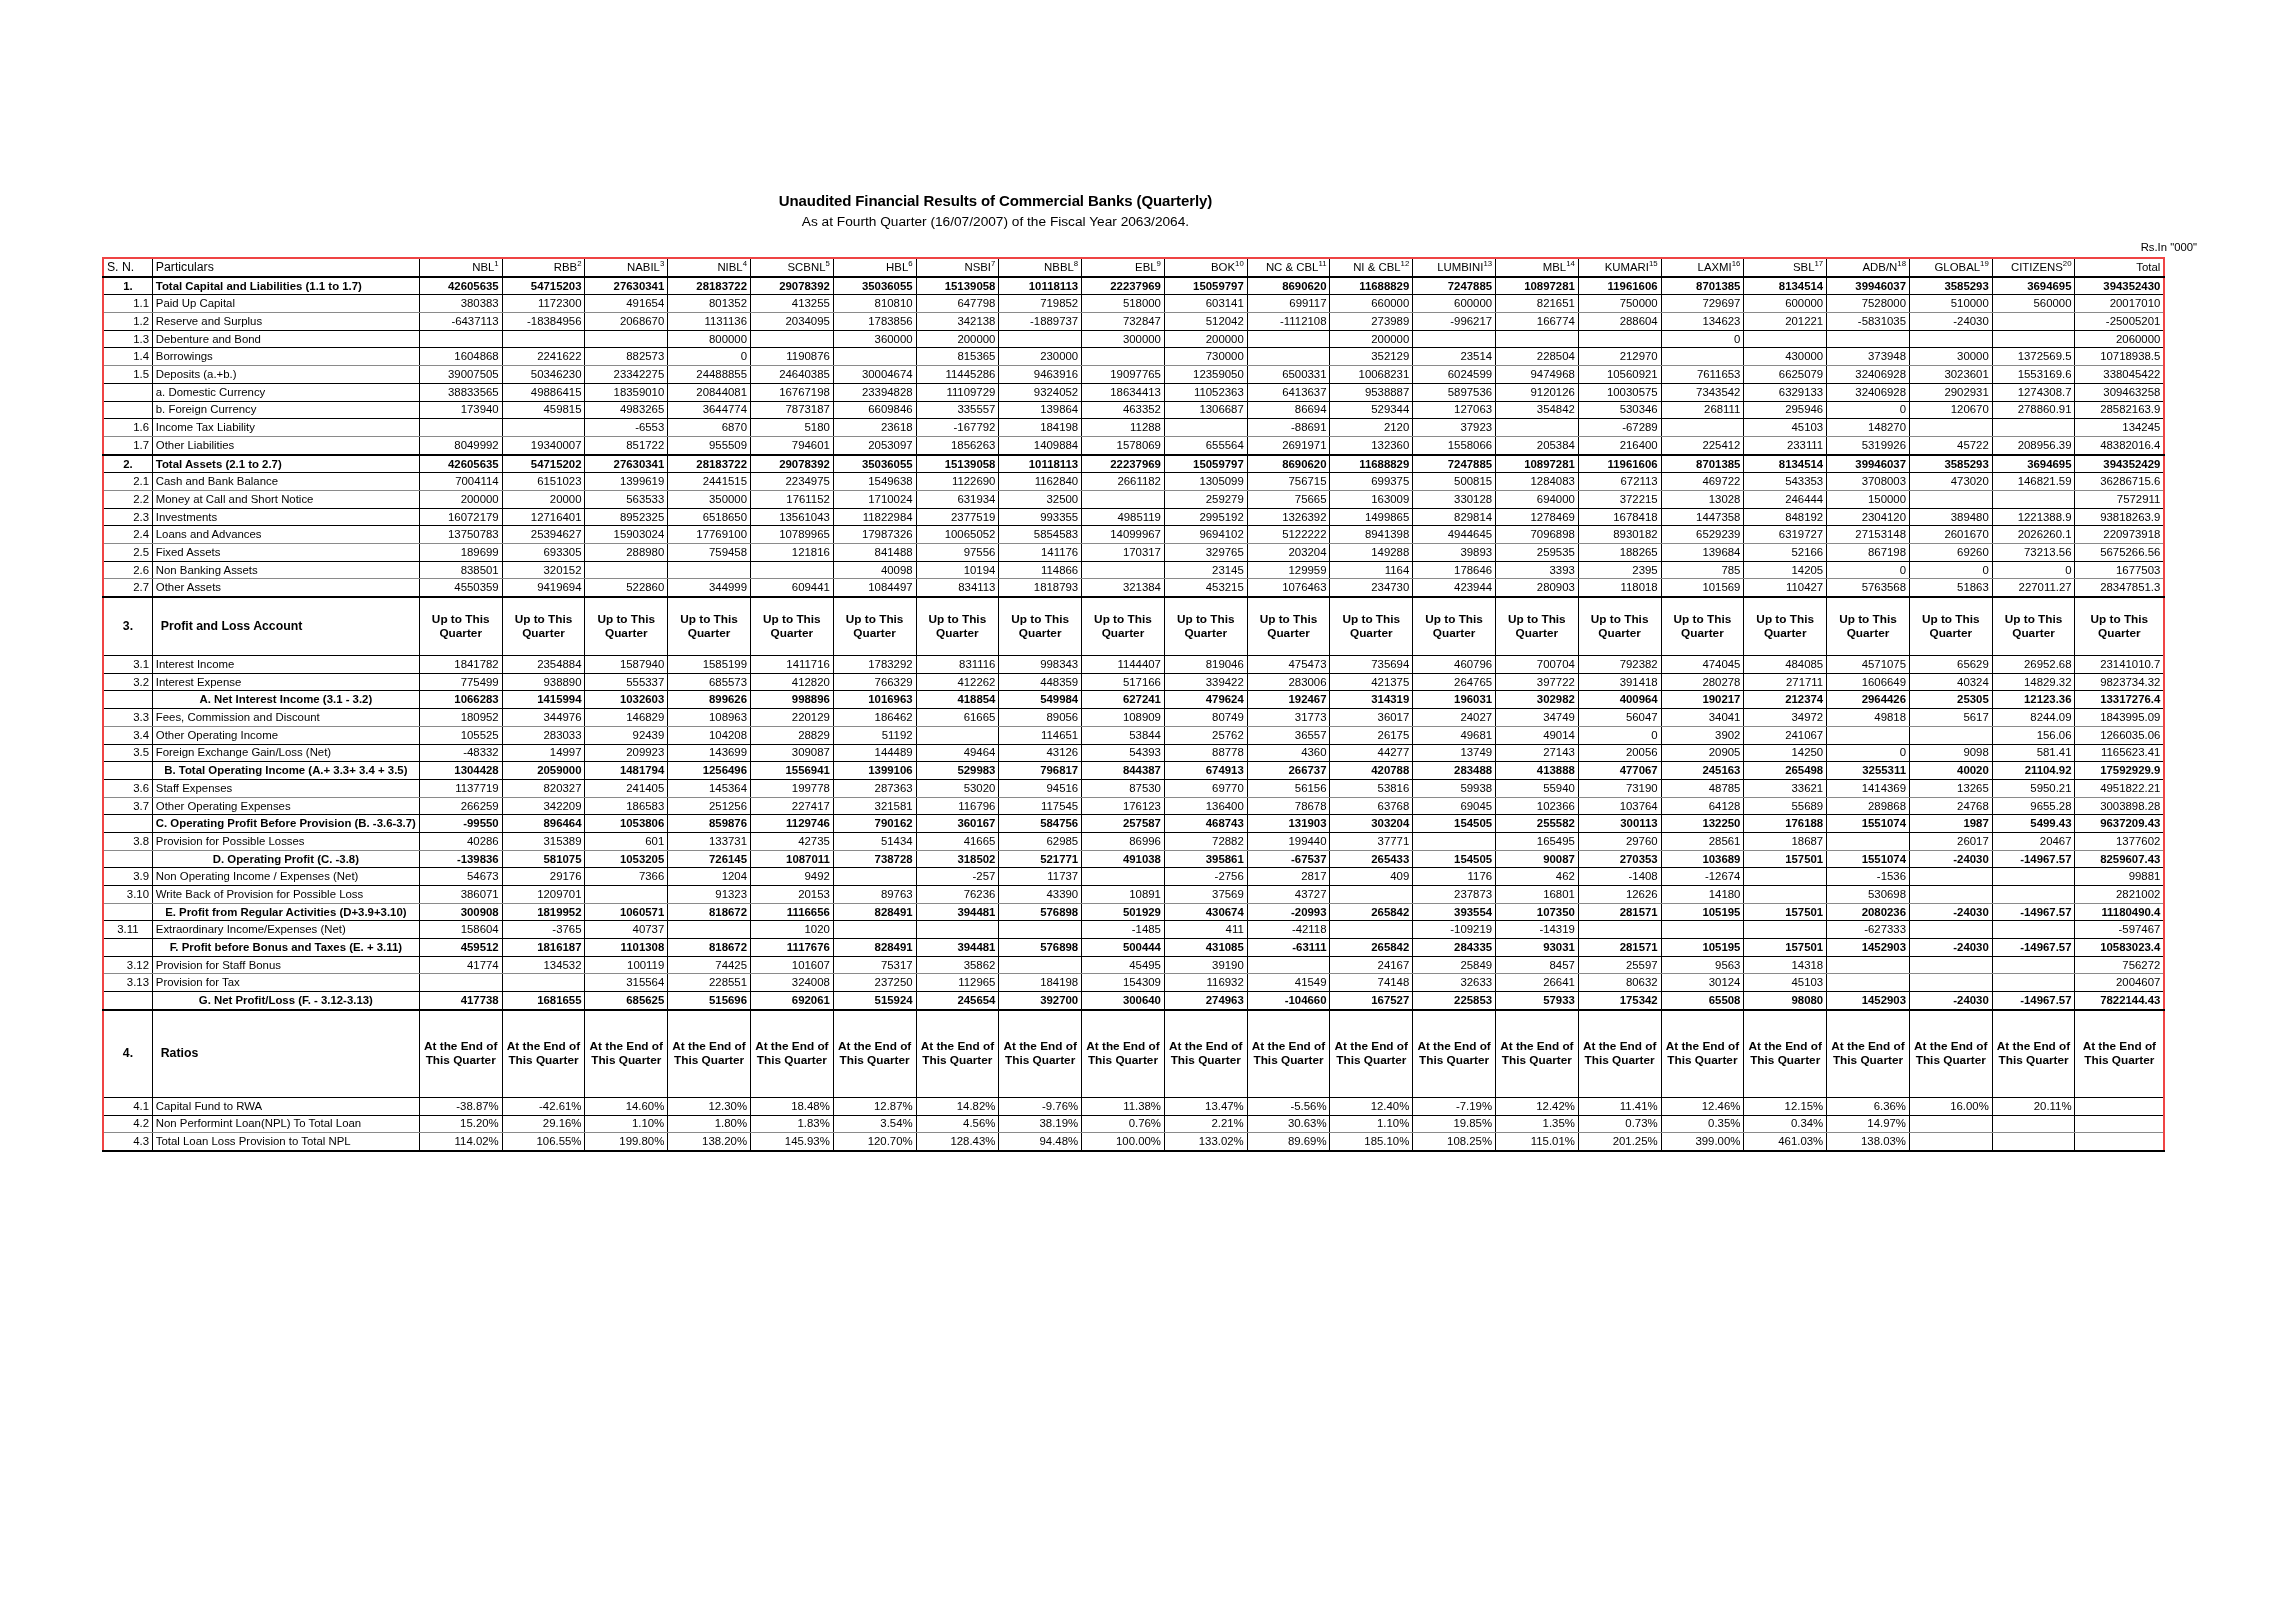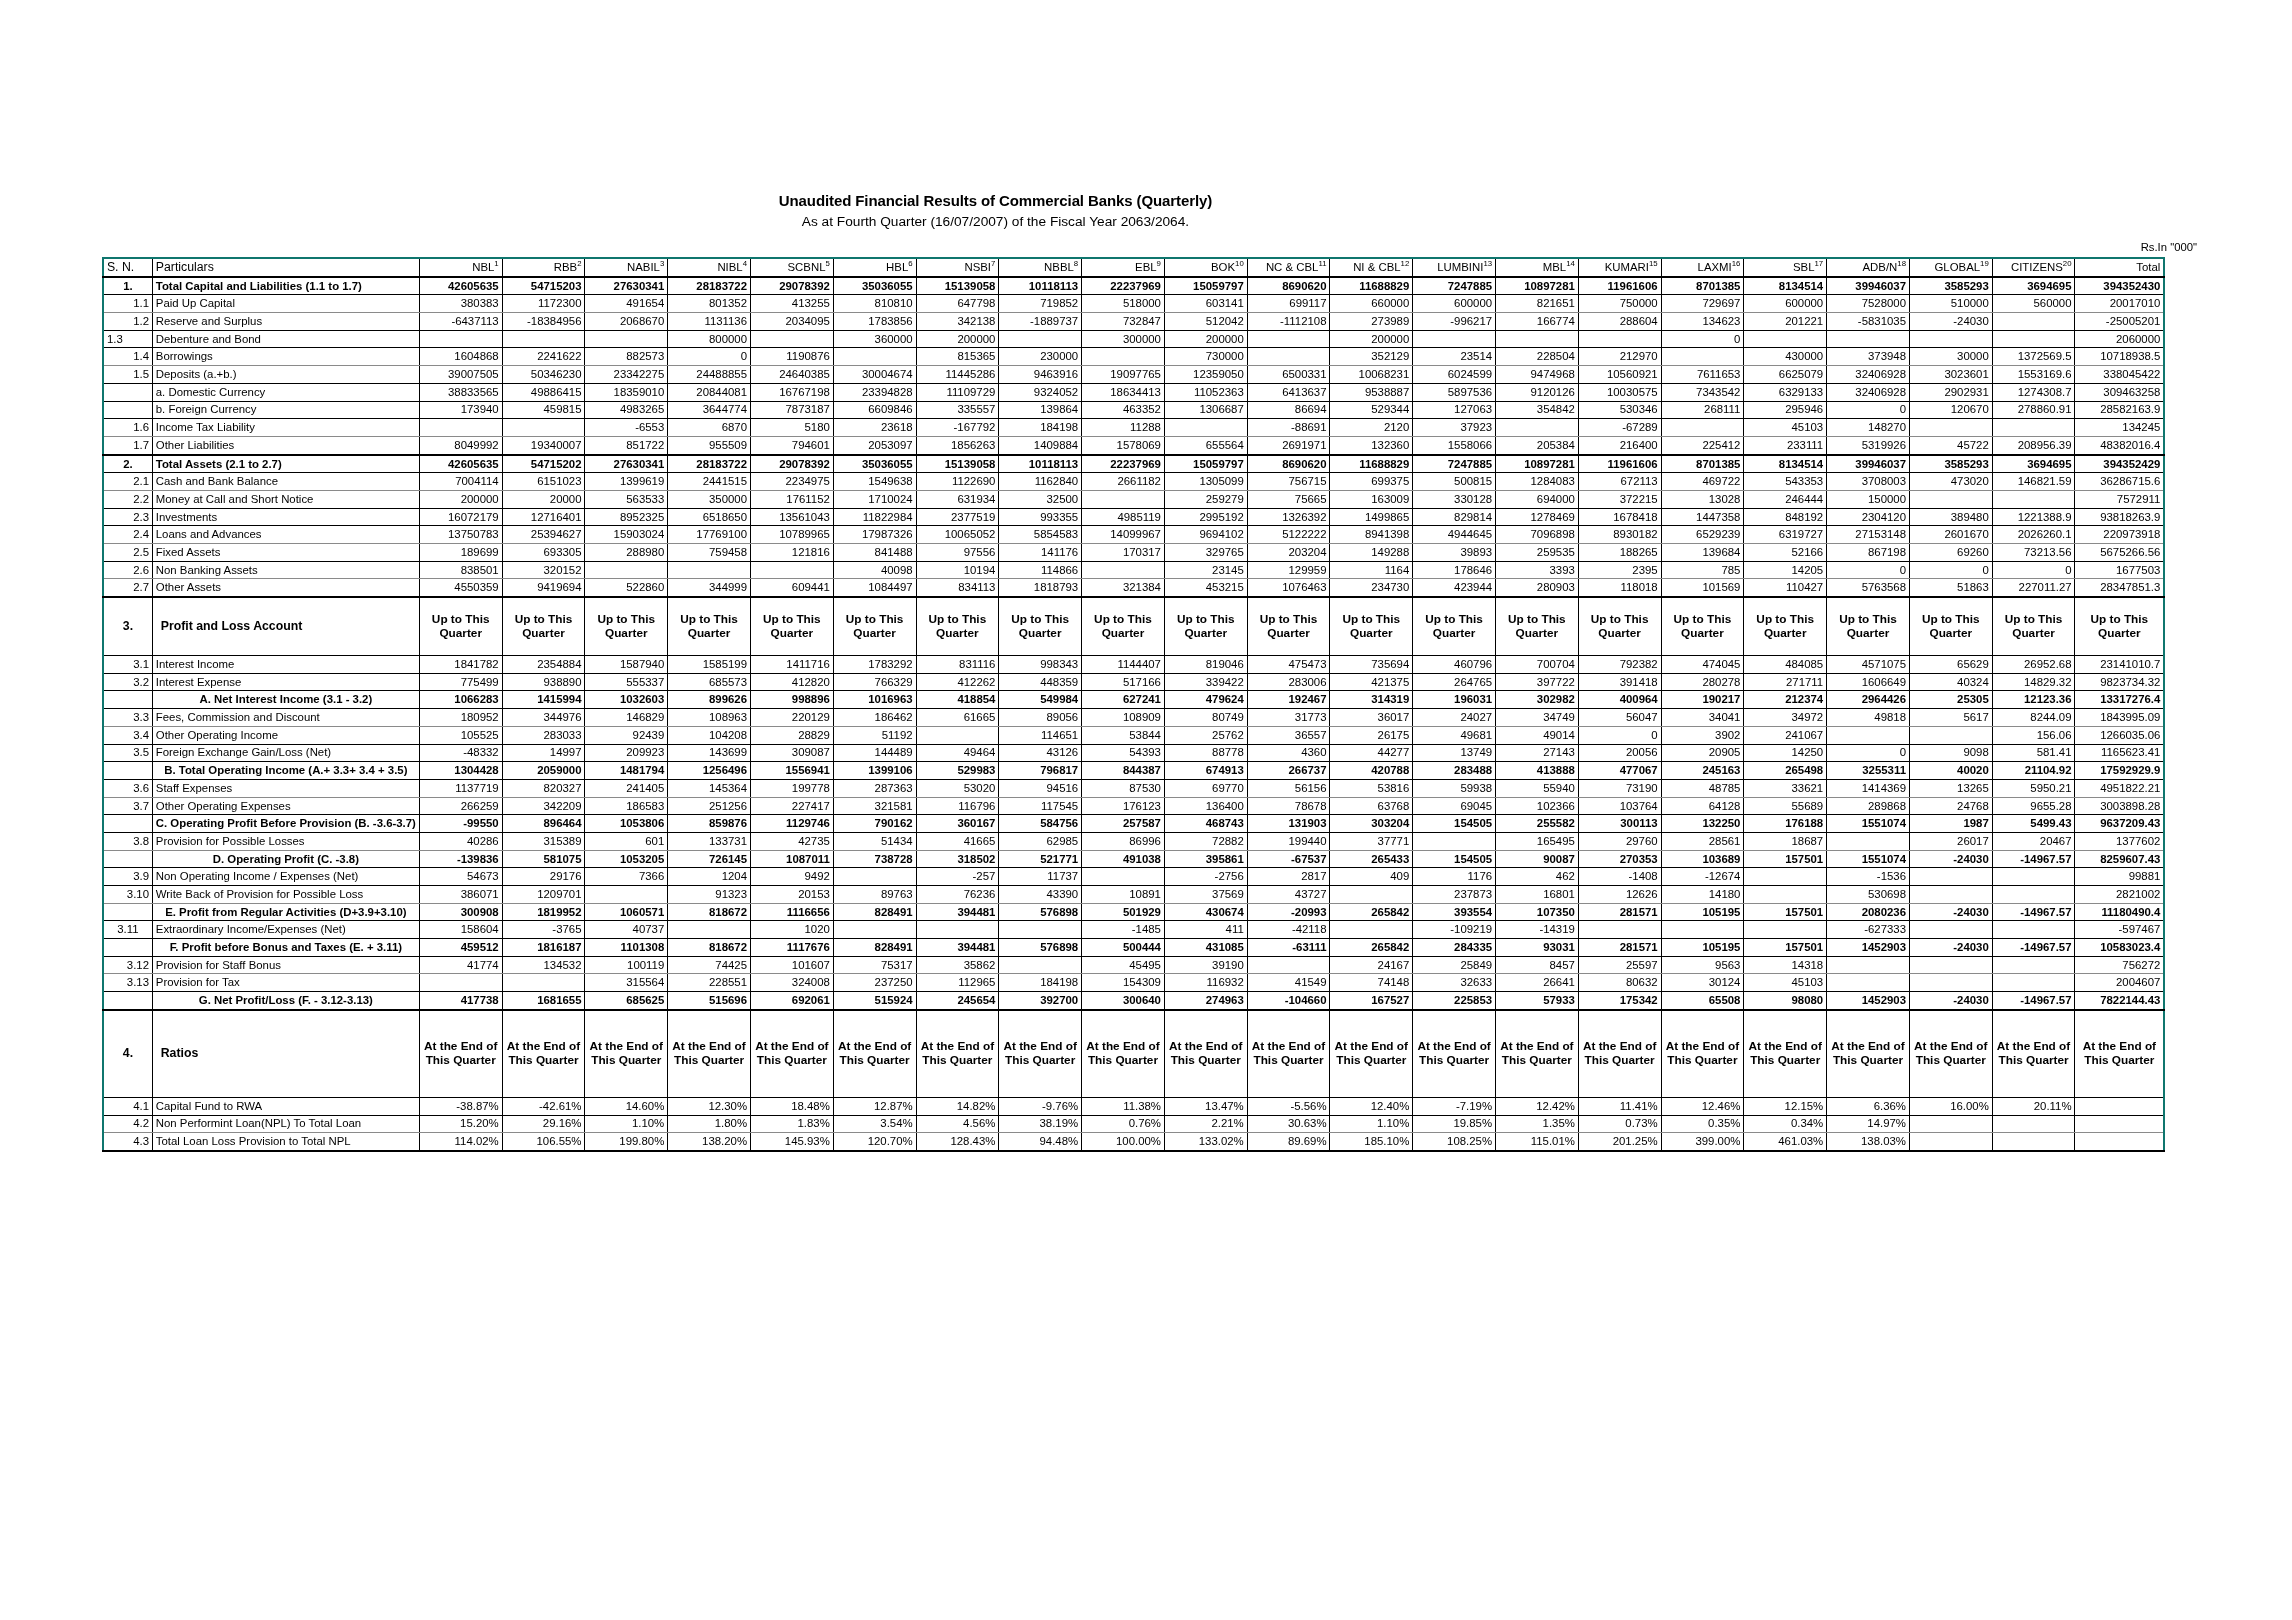--- a/index.html
+++ b/index.html
@@ -62,21 +62,21 @@
     padding: 0px 2.9px;
     vertical-align: middle;
     overflow: hidden;
     white-space: nowrap;
     font-weight: normal;
     height: 16.7px;
     line-height: 14.7px;
   }
   
   table.fin {
-    border: 2px solid #0f766e;
+    border: 2px solid #ef4444;
   }
   .col-sn     { width: 33px;  text-align: center; }
   .col-part   { width: 247px; text-align: left; }
   .col-num    { width: 76px;  text-align: right; }
   .col-total  { width: 82px;  text-align: right; }
 
   thead td {
     text-align: center;
     vertical-align: middle;
     font-size: 11.4px;
@@ -240,21 +240,21 @@
           <td class="col-num">166774</td>
           <td class="col-num">288604</td>
           <td class="col-num">134623</td>
           <td class="col-num">201221</td>
           <td class="col-num">-5831035</td>
           <td class="col-num">-24030</td>
           <td class="col-num"></td>
           <td class="col-total">-25005201</td>
         </tr>
         <tr class="">
-          <td class="col-sn" style="text-align: left;">1.3</td>
+          <td class="col-sn" style="text-align: right;">1.3</td>
           <td class="col-part indent1">Debenture and Bond</td>
           <td class="col-num"></td>
           <td class="col-num"></td>
           <td class="col-num"></td>
           <td class="col-num">800000</td>
           <td class="col-num"></td>
           <td class="col-num">360000</td>
           <td class="col-num">200000</td>
           <td class="col-num"></td>
           <td class="col-num">300000</td>

